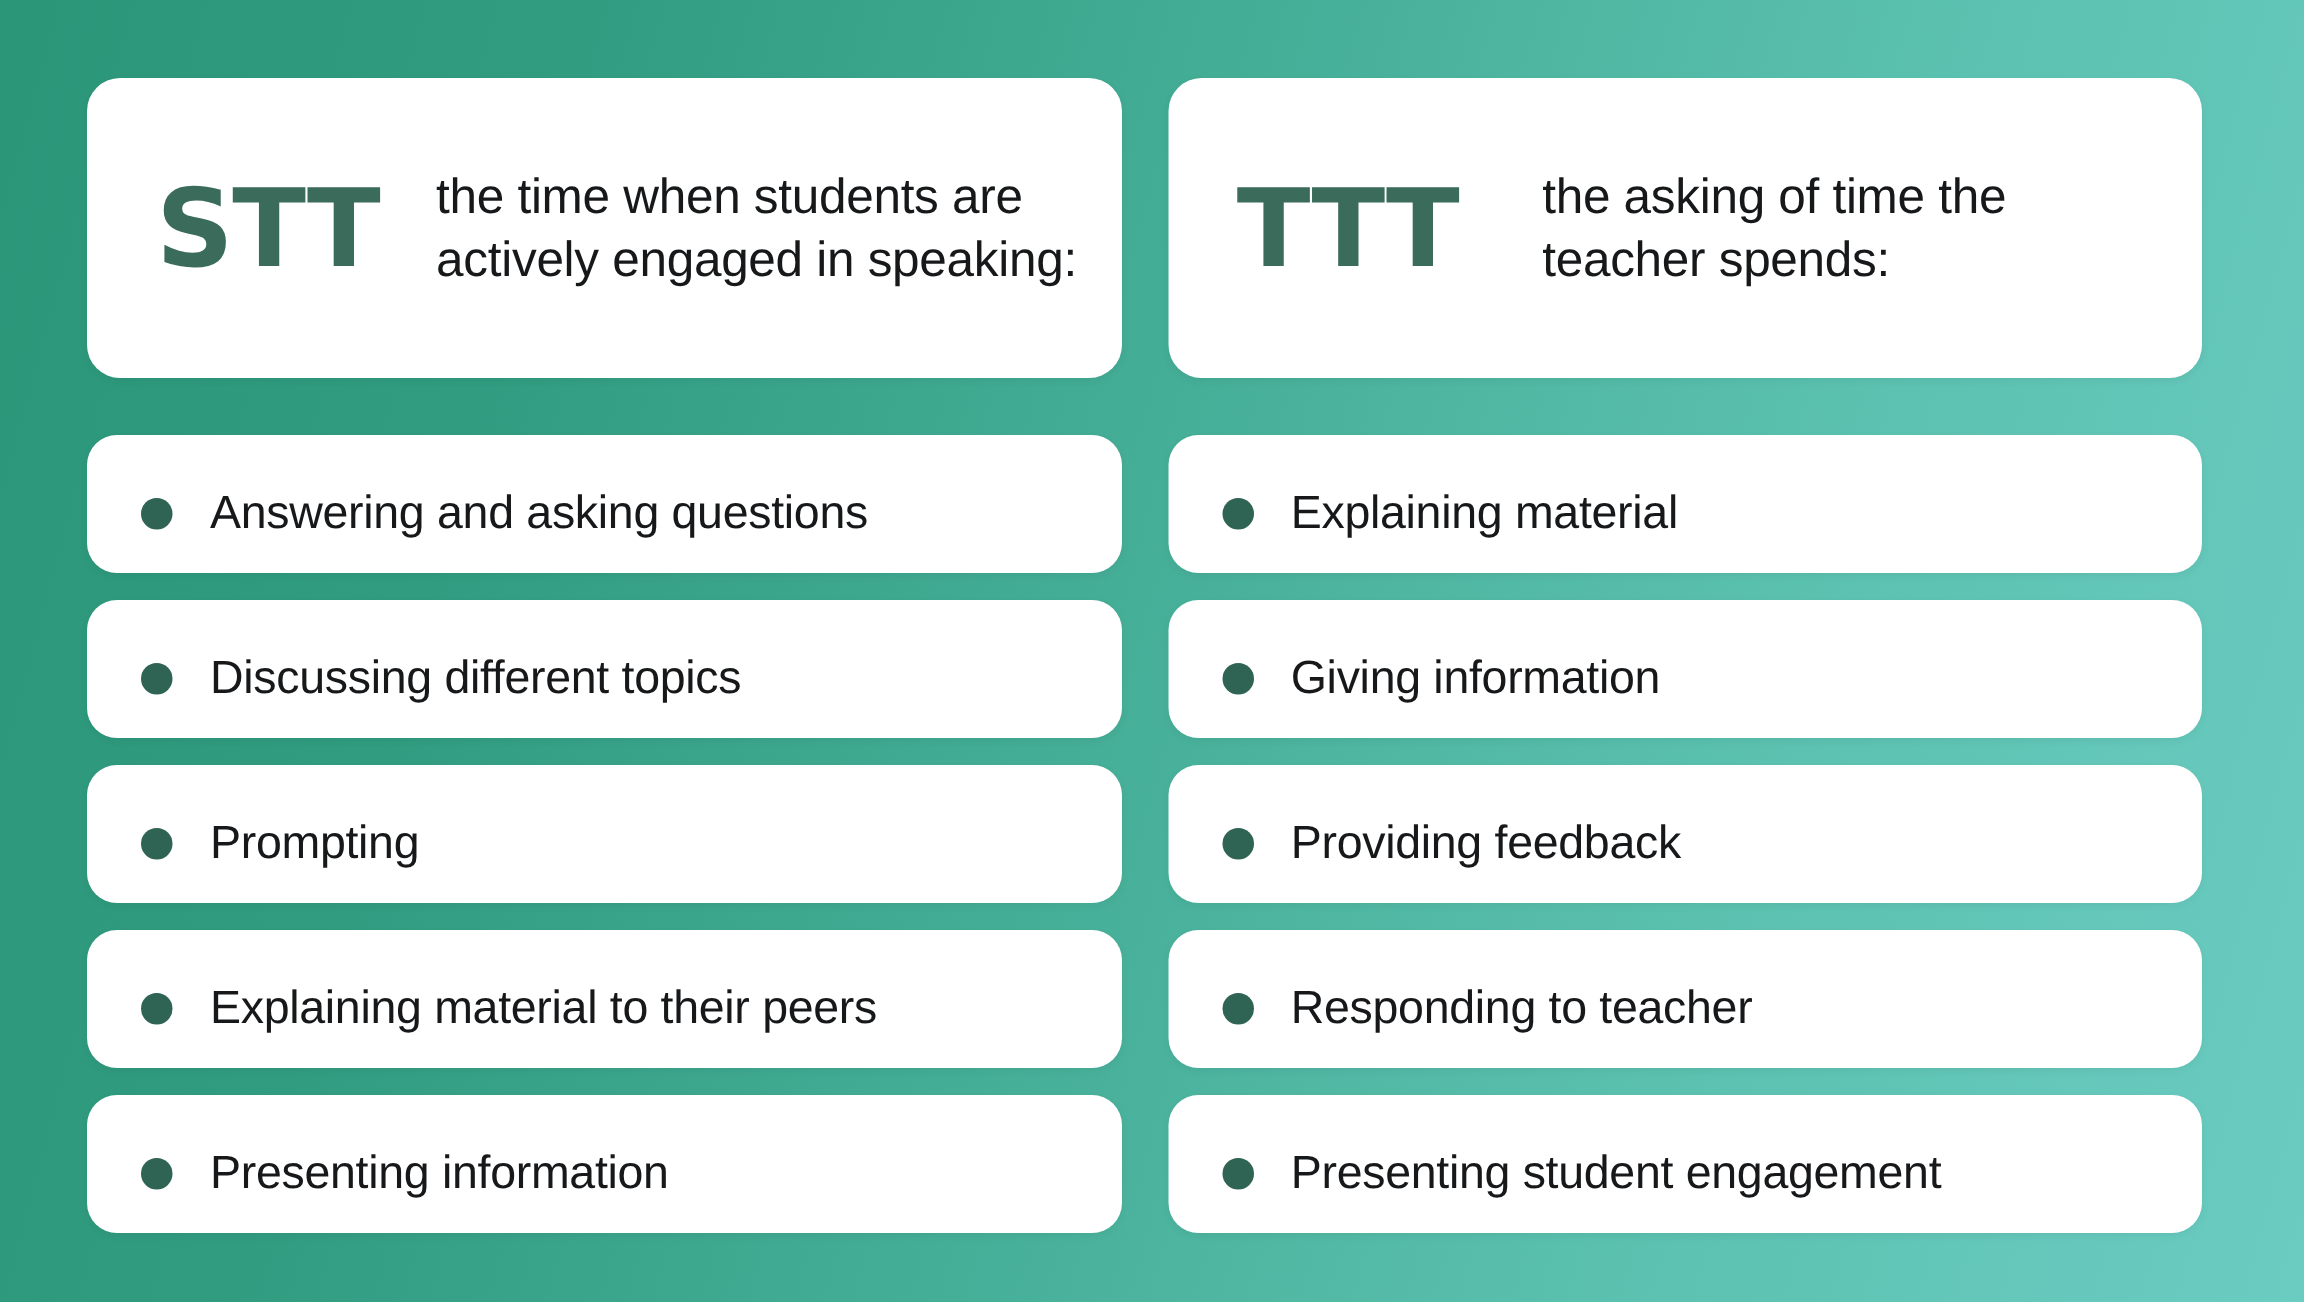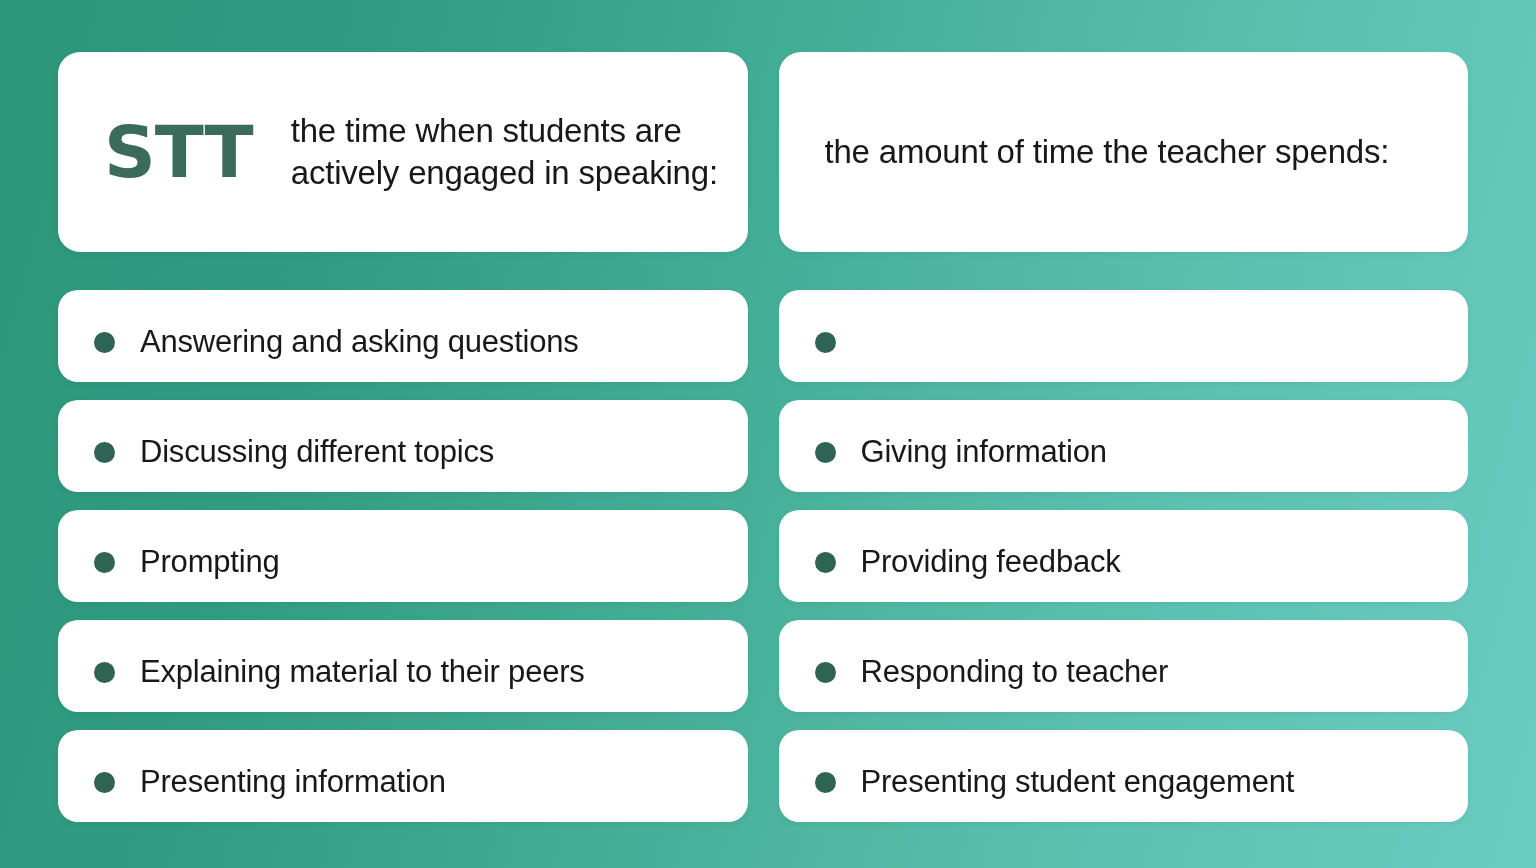--- a/index.html
+++ b/index.html
@@ -143,27 +143,29 @@
         <span class="bullet"></span>
         <span class="row-label">Presenting information</span>
       </div>
 
     </div>
   </div>
 
   <div class="column col-right">
 
     <div class="header-card">
-      <div class="header-desc">the amount of time the teacher spends:</div>
+      <div class="abbrev">TTT</div>
+      <div class="header-desc">the asking of time the teacher spends:</div>
     </div>
 
     <div class="list">
 
       <div class="row">
         <span class="bullet"></span>
+        <span class="row-label">Explaining material</span>
       </div>
 
       <div class="row">
         <span class="bullet"></span>
         <span class="row-label">Giving information</span>
       </div>
 
       <div class="row">
         <span class="bullet"></span>
         <span class="row-label">Providing feedback</span>

